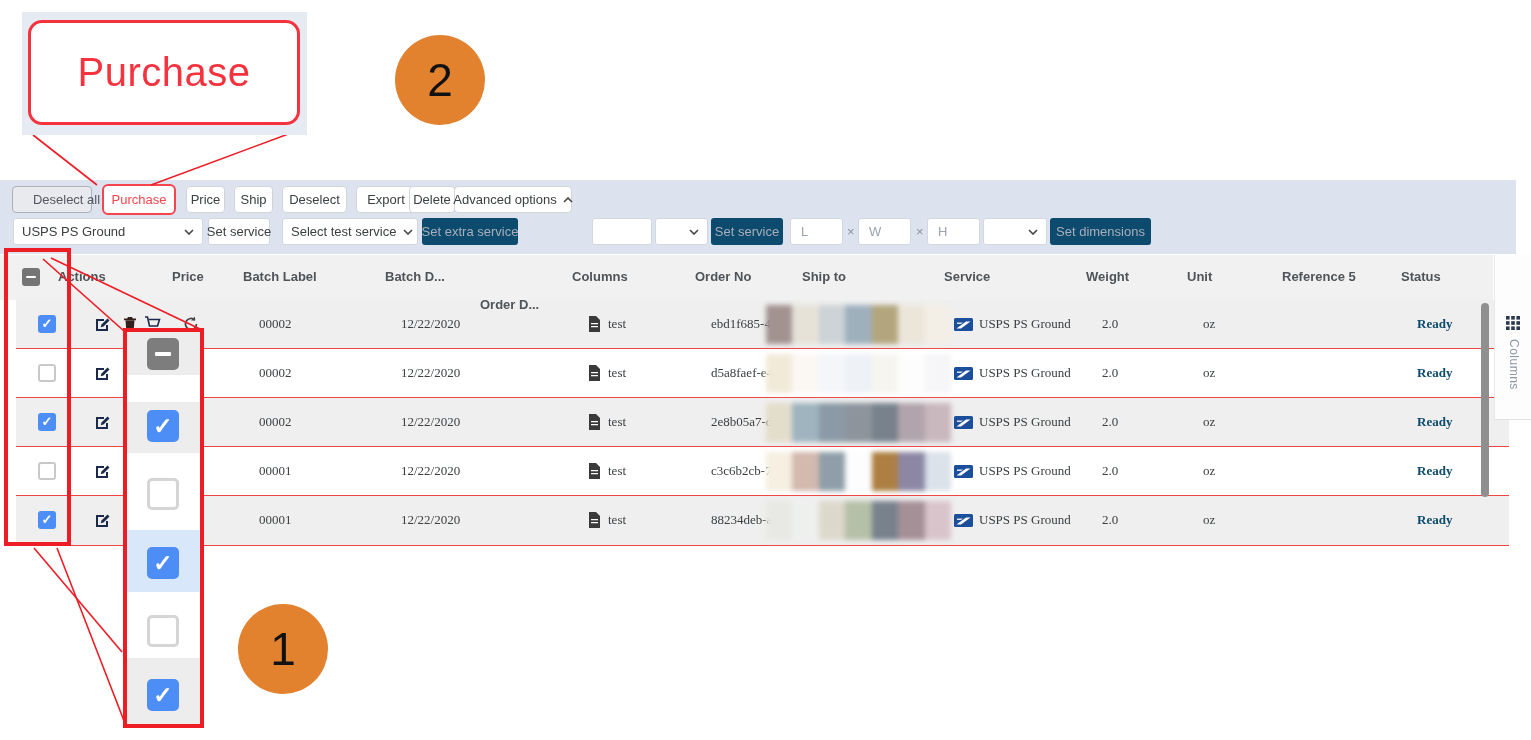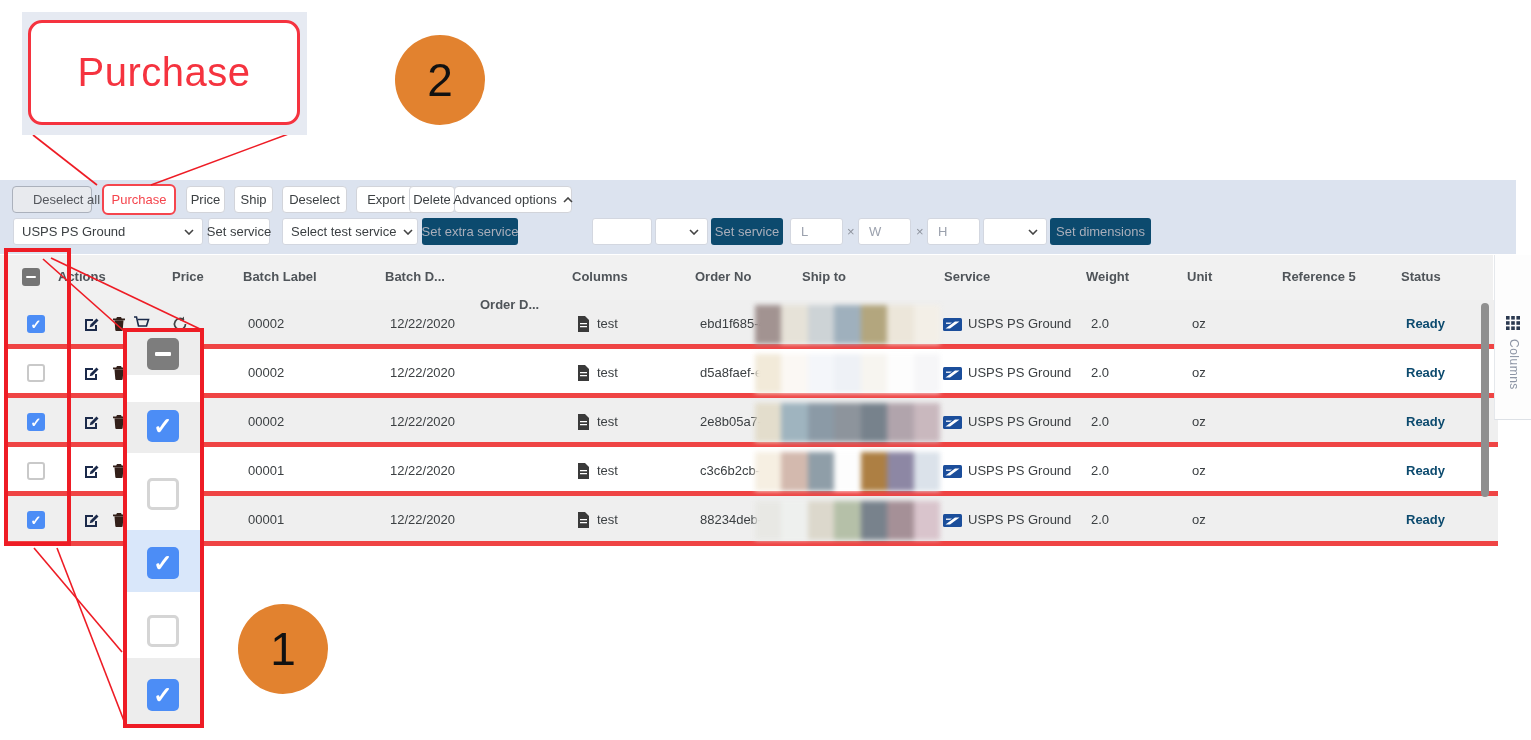--- a/index.html
+++ b/index.html
@@ -30,21 +30,21 @@
   .chip.btnw{background:#fff;border:1px solid #d3d7e0;border-radius:3px;color:#3c4043;justify-content:center;}
   .chip.disabled{background:#0c4a6e;border-radius:3px;color:#a9aeba;justify-content:center;}
   .chip input{border:none;outline:none;width:100%;font-size:13px;font-family:inherit;color:#3c4043;background:transparent;}
   .chip input::placeholder{color:#9ba1ad;}
   .chev{width:10px;height:6px;flex:0 0 auto;margin-left:6px;}
   .times{position:absolute;top:38px;height:27px;display:flex;align-items:center;color:#8d929c;font-size:13px;}
 
   
   .thead{left:0;top:255px;width:1493px;height:45px;background:#f1f1f1;z-index:1;}
   .hcell{position:absolute;top:14px;font-size:13px;font-weight:700;color:#4f5459;white-space:nowrap;}
-  .t-row{position:absolute;left:5px;width:1493px;height:49px;border-bottom:5px solid #ef4444;box-sizing:border-box;}
+  .t-row{position:absolute;left:16px;width:1493px;height:49px;border-bottom:1px solid #ef4444;box-sizing:border-box;font-family:Liberation Serif, serif;}
   .t-row.gray{background:#efefef;}
   .t-row.white{background:#fff;}
   .tcell{position:absolute;top:16px;font-size:13px;color:#3c4043;white-space:nowrap;}
   .c-batch{left:243px;} .c-date{left:385px;} .c-srctext{left:592px;} .c-order{left:695px;}
   .c-servtext{left:963px;} .c-weight{left:1086px;} .c-unit{left:1187px;}
   .c-status{left:1401px;font-weight:700;color:#0c4a6e;}
   .icon{position:absolute;top:15px;width:18px;height:18px;}
   .ic-edit{left:78px;} .ic-trash{left:105px;} .ic-cart{left:128px;} .ic-refresh{left:166px;}
   .ic-file{left:572px;top:16px;width:13px;height:16px;}
   .ic-usps{left:938px;top:18px;width:19px;height:13px;}

